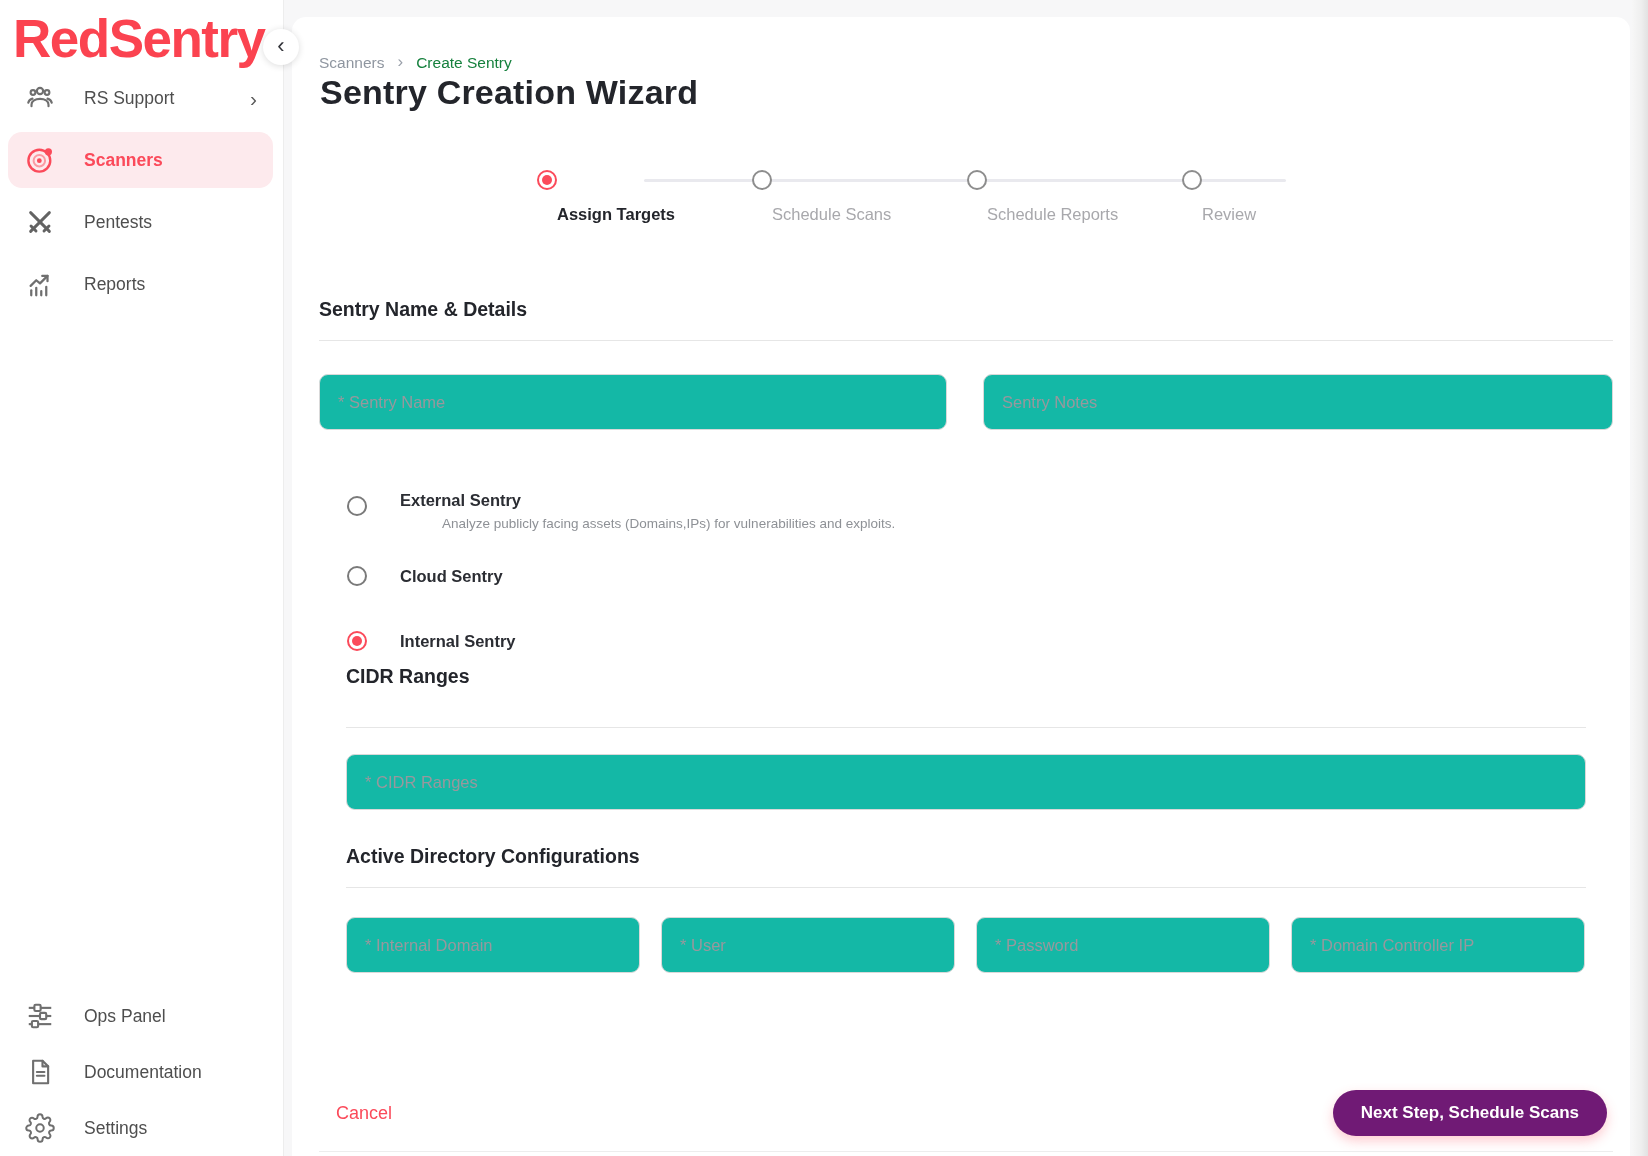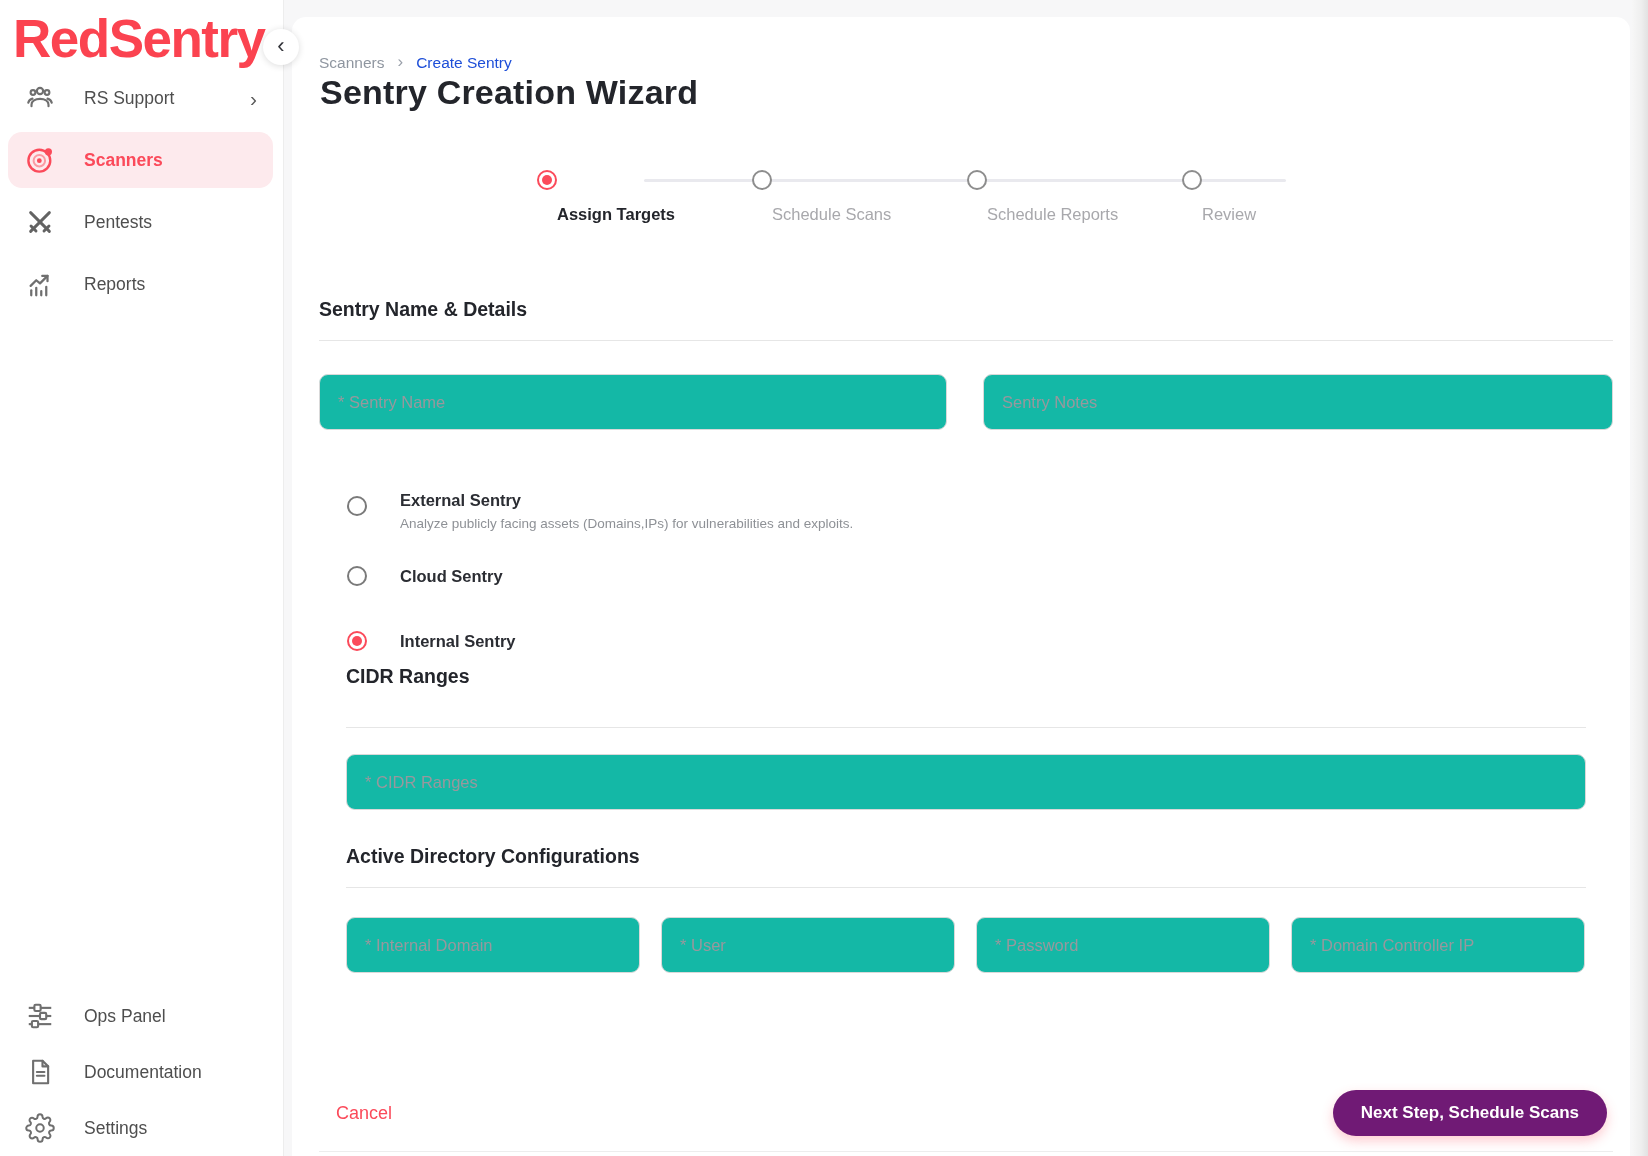--- a/index.html
+++ b/index.html
@@ -53,21 +53,21 @@
     position:absolute; left:292px; top:17px; width:1338px; height:1139px;
     background:#fff; border-radius:14px 14px 0 0; z-index:1;
   }
 
   .breadcrumb{
     position:absolute; left:27px; top:36px;
     display:flex; align-items:center; gap:13px; font-size:15.5px;
   }
   .breadcrumb .parent{ color:#8f96a0; cursor:pointer; }
   .breadcrumb .sep{ color:#9aa0aa; font-size:17px; line-height:1; padding-bottom:2px; }
-  .breadcrumb .current{ color:#1d4ed8; font-weight:500; }
+  .breadcrumb .current{ color:#15803d; font-weight:500; }
 
   .page-title{
     position:absolute; left:28px; top:56px;
     font-size:34px; font-weight:700; letter-spacing:.2px; color:#23252b;
   }
 
   
   .stepper{ position:absolute; left:245px; top:153px; width:860px; height:90px; }
   .stepper .track{
     position:absolute; left:107px; top:9px; width:642px; height:3px;
@@ -106,21 +106,21 @@
   .opt{ position:absolute; left:55px; display:flex; cursor:pointer; }
   .opt .radio{
     width:20px; height:20px; border-radius:50%; border:2px solid #7a7a7a;
     background:#fff; flex:none; position:relative; margin-right:33px;
   }
   .opt .radio.selected{ border-color:#fb4a5a; }
   .opt .radio.selected::after{
     content:""; position:absolute; inset:3px; border-radius:50%; background:#fb4a5a;
   }
   .opt-label{ font-size:16.5px; font-weight:600; color:#2b2d33; line-height:20px; }
-  .opt-desc{ font-size:13.5px; color:#8e9196; margin-top:6px; }
+  .opt-desc{ font-size:13.5px; color:#8e9196; margin-top:6px;margin-left:42px; }
   .opt1{ top:473px; } .opt1 .radio{ margin-top:6px; }
   .opt2{ top:549px; align-items:center; }
   .opt3{ top:614px; align-items:center; }
 
   .t-cidr{ left:54px; top:648px; }
   .d-cidr{ left:54px; top:710px; width:1240px; }
   .f-cidr{ position:absolute; left:54px; top:737px; width:1240px; }
 
   .t-ad{ left:54px; top:828px; }
   .d-ad{ left:54px; top:870px; width:1240px; }

